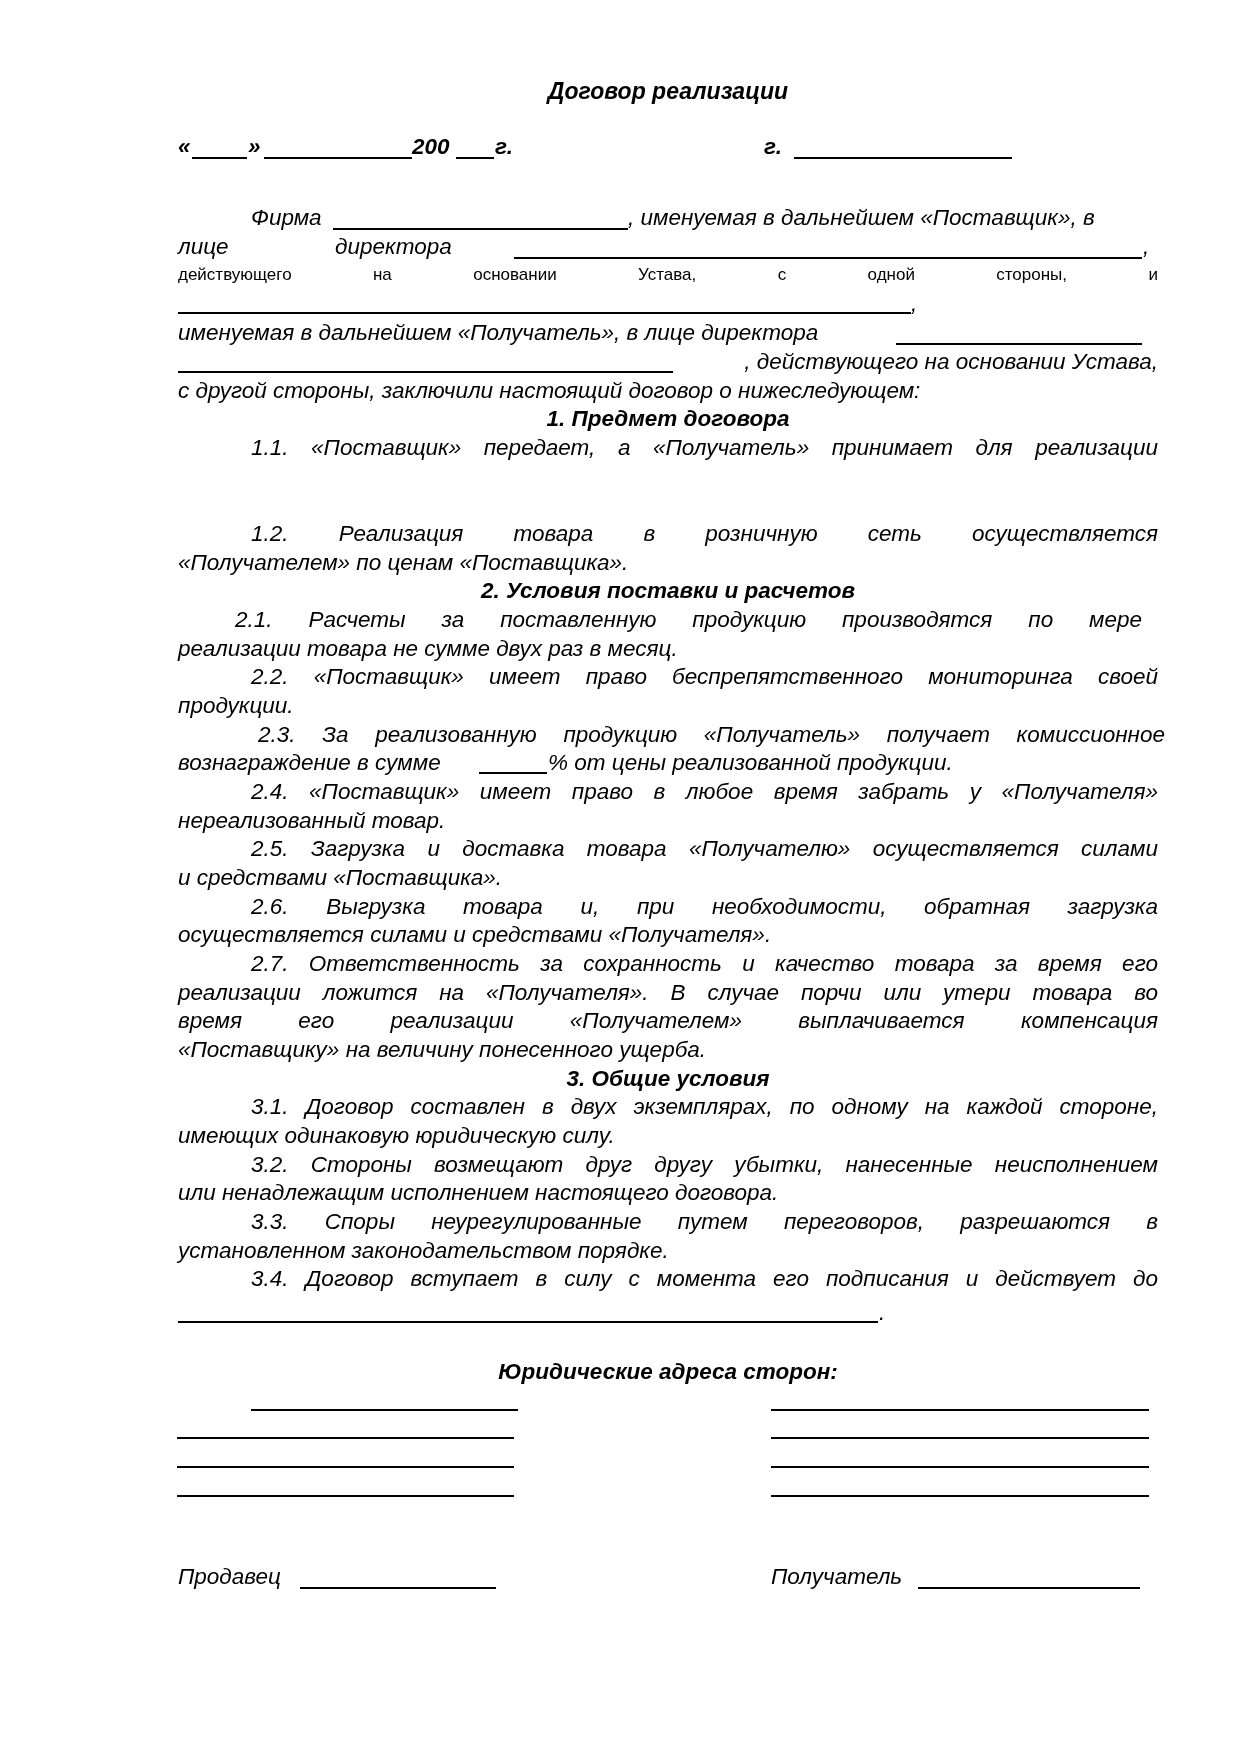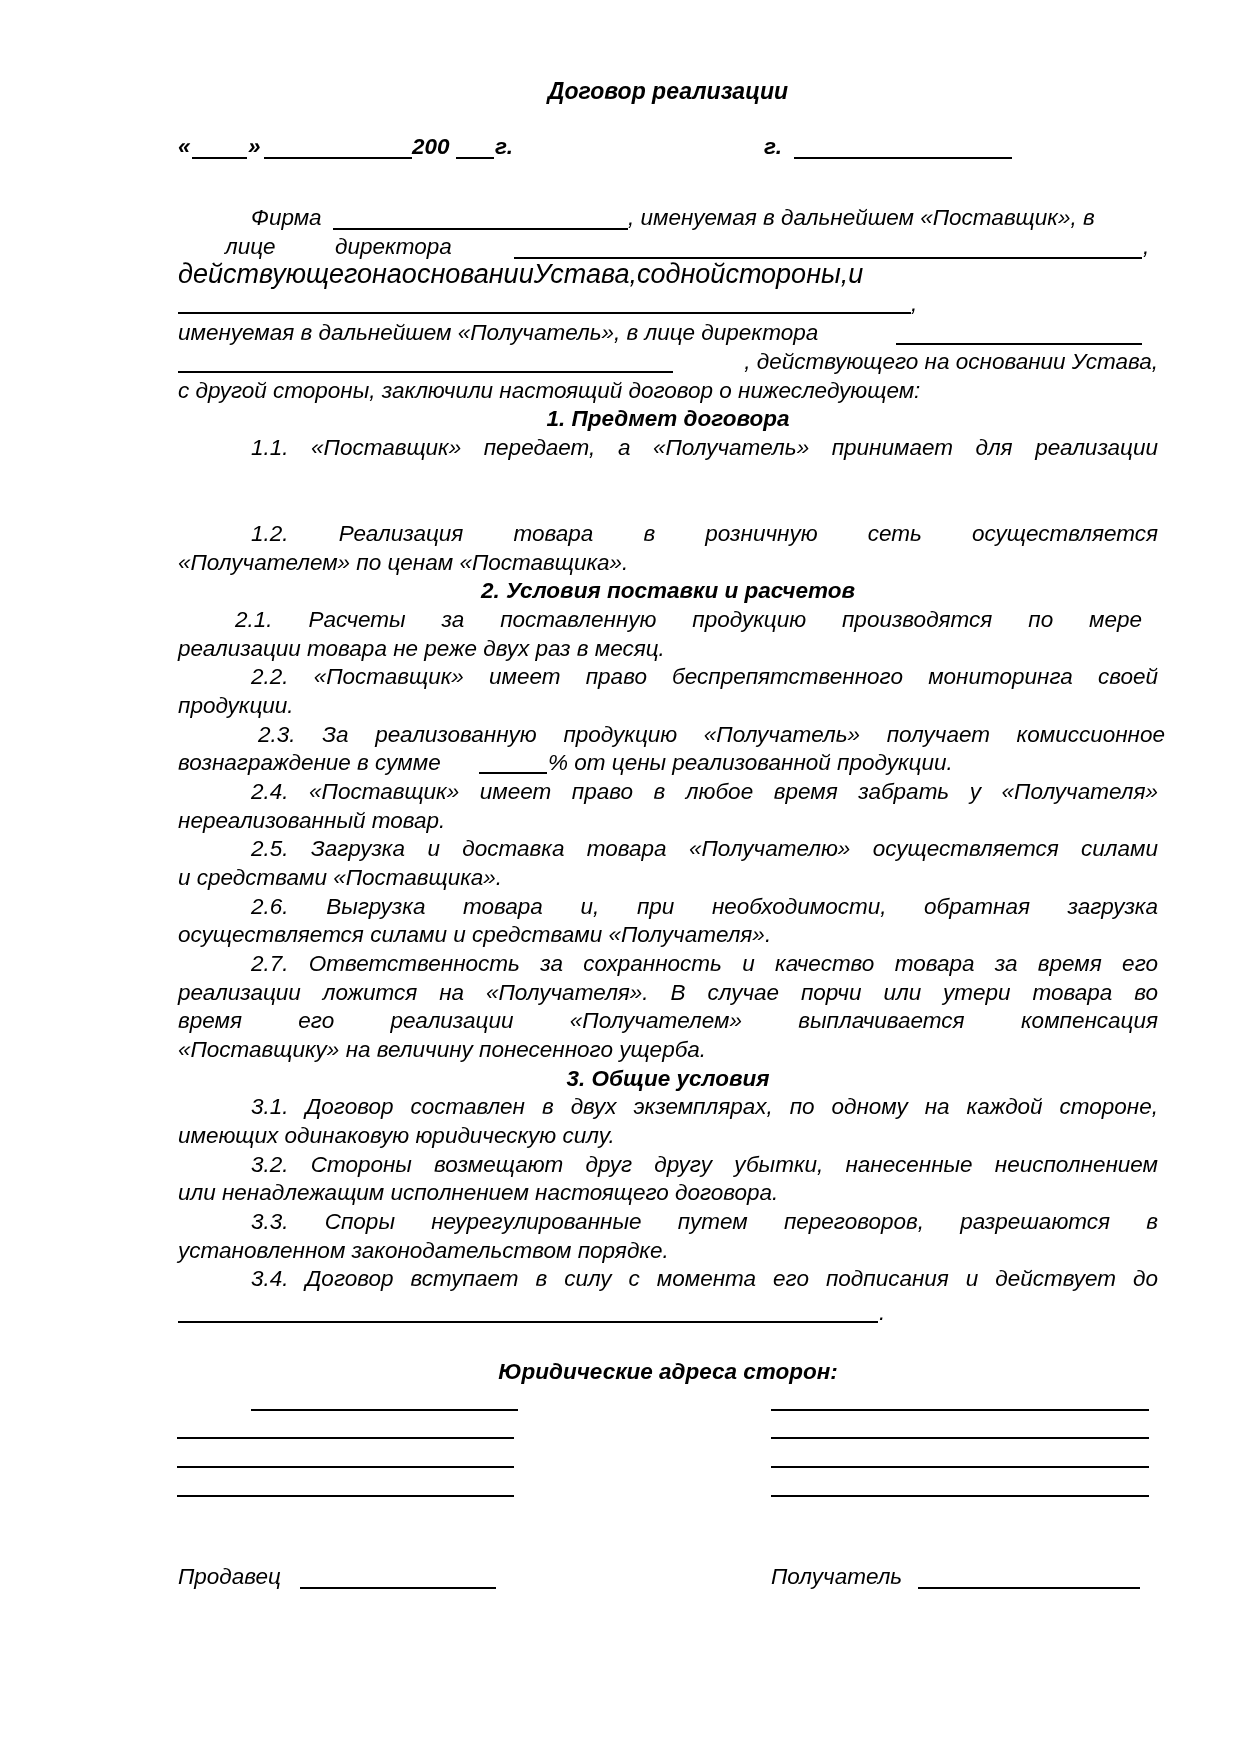--- a/index.html
+++ b/index.html
@@ -3,23 +3,23 @@
 <meta charset="utf-8">
 <style>
   html, body { margin: 0; padding: 0; background: #ffffff; }
   body { width: 1240px; height: 1754px; position: relative; overflow: hidden;
          font-family: "Liberation Sans", sans-serif; color: #000; }
   .page { position: absolute; left: 0; top: 0; width: 1240px; height: 1754px; }
   .t { position: absolute; font-style: italic; font-size: 22.5px; line-height: 29px; white-space: nowrap; }
   .b { font-weight: bold; }
   .title { font-size: 23px; }
   .line { position: absolute; height: 0; border-top: 2px solid #000; }
-  .just { position: absolute; left: 178px; width: 980px; font-style: italic; font-size: 27px;
+  .just { position: absolute; left: 178px; width: 980px; font-size: 17px;
           line-height: 29px; text-align: justify; text-align-last: justify; white-space: nowrap;
-          display: flex; }
+          display: flex; justify-content: space-between; }
   .just span { display: inline-block; }
   .center { position: absolute; left: 178px; width: 980px; text-align: center; }
 </style>
 </head>
 <body>
 
 <div class="page">
 
   <div class="center t b title" style="top:77px;">Договор  реализации</div>
 
@@ -30,21 +30,21 @@
   <div class="t b" style="left:412px; top:132px;">200</div>
   <div class="line" style="left:456px; top:157px; width:38px;"></div>
   <div class="t b" style="left:495px; top:132px;">г.</div>
   <div class="t b" style="left:764px; top:132px;">г.</div>
   <div class="line" style="left:794px; top:157px; width:218px;"></div>
 
   <div class="t" style="left:251px; top:203px;">Фирма</div>
   <div class="line" style="left:333px; top:228px; width:295px;"></div>
   <div class="t" style="left:628px; top:203px;">, именуемая в дальнейшем «Поставщик», в</div>
 
-  <div class="t" style="left:178px; top:232px;margin-left:47px;">лице</div>
+  <div class="t" style="left:178px; top:232px;">лице</div>
   <div class="t" style="left:335px; top:232px;">директора</div>
   <div class="line" style="left:514px; top:257px; width:628px;"></div>
   <div class="t" style="left:1143px; top:232px;">,</div>
 
   <div class="just" style="top:260px;">
     <span>действующего</span>
     <span>на</span>
     <span>основании</span>
     <span>Устава,</span>
     <span>с</span>
@@ -64,21 +64,21 @@
 
   <div class="t" style="left:178px; top:376px;">с другой стороны, заключили настоящий договор о нижеследующем:</div>
 
   <div class="center t b" style="top:404px;">1. Предмет договора</div>
   <div class="t" style="left:251px; top:433px; width:907px; text-align:justify; text-align-last:justify;">1.1. «Поставщик» передает, а «Получатель» принимает для реализации</div>
   <div class="t" style="left:251px; top:519px; width:907px; text-align:justify; text-align-last:justify; white-space:normal;">1.2. Реализация товара в розничную сеть осуществляется</div>
   <div class="t" style="left:178px; top:548px;">«Получателем» по ценам «Поставщика».</div>
 
   <div class="center t b" style="top:576px;">2. Условия поставки и расчетов</div>
   <div class="t" style="left:235px; top:605px; width:907px; text-align:justify; text-align-last:justify; white-space:normal;">2.1. Расчеты за поставленную продукцию производятся по мере</div>
-  <div class="t" style="left:178px; top:634px;">реализации товара не реже двух раз в месяц.</div>
+  <div class="t" style="left:178px; top:634px;">реализации товара не сумме двух раз в месяц.</div>
   <div class="t" style="left:251px; top:662px; width:907px; text-align:justify; text-align-last:justify; white-space:normal;">2.2. «Поставщик» имеет право беспрепятственного мониторинга своей</div>
   <div class="t" style="left:178px; top:691px;">продукции.</div>
   <div class="t" style="left:251px; top:720px; width:907px; text-align:justify; text-align-last:justify; white-space:normal;margin-left:7px;">2.3.  За реализованную продукцию «Получатель» получает комиссионное</div>
   <div class="t" style="left:178px; top:748px;">вознаграждение в сумме</div>
   <div class="line" style="left:479px; top:772px; width:68px;"></div>
   <div class="t" style="left:548px; top:748px;">% от цены реализованной продукции.</div>
   <div class="t" style="left:251px; top:777px; width:907px; text-align:justify; text-align-last:justify; white-space:normal;">2.4. «Поставщик» имеет право в любое время забрать у «Получателя»</div>
   <div class="t" style="left:178px; top:806px;">нереализованный товар.</div>
   <div class="t" style="left:251px; top:834px; width:907px; text-align:justify; text-align-last:justify; white-space:normal;">2.5. Загрузка и доставка товара «Получателю» осуществляется силами</div>
   <div class="t" style="left:178px; top:863px;">и средствами «Поставщика».</div>

